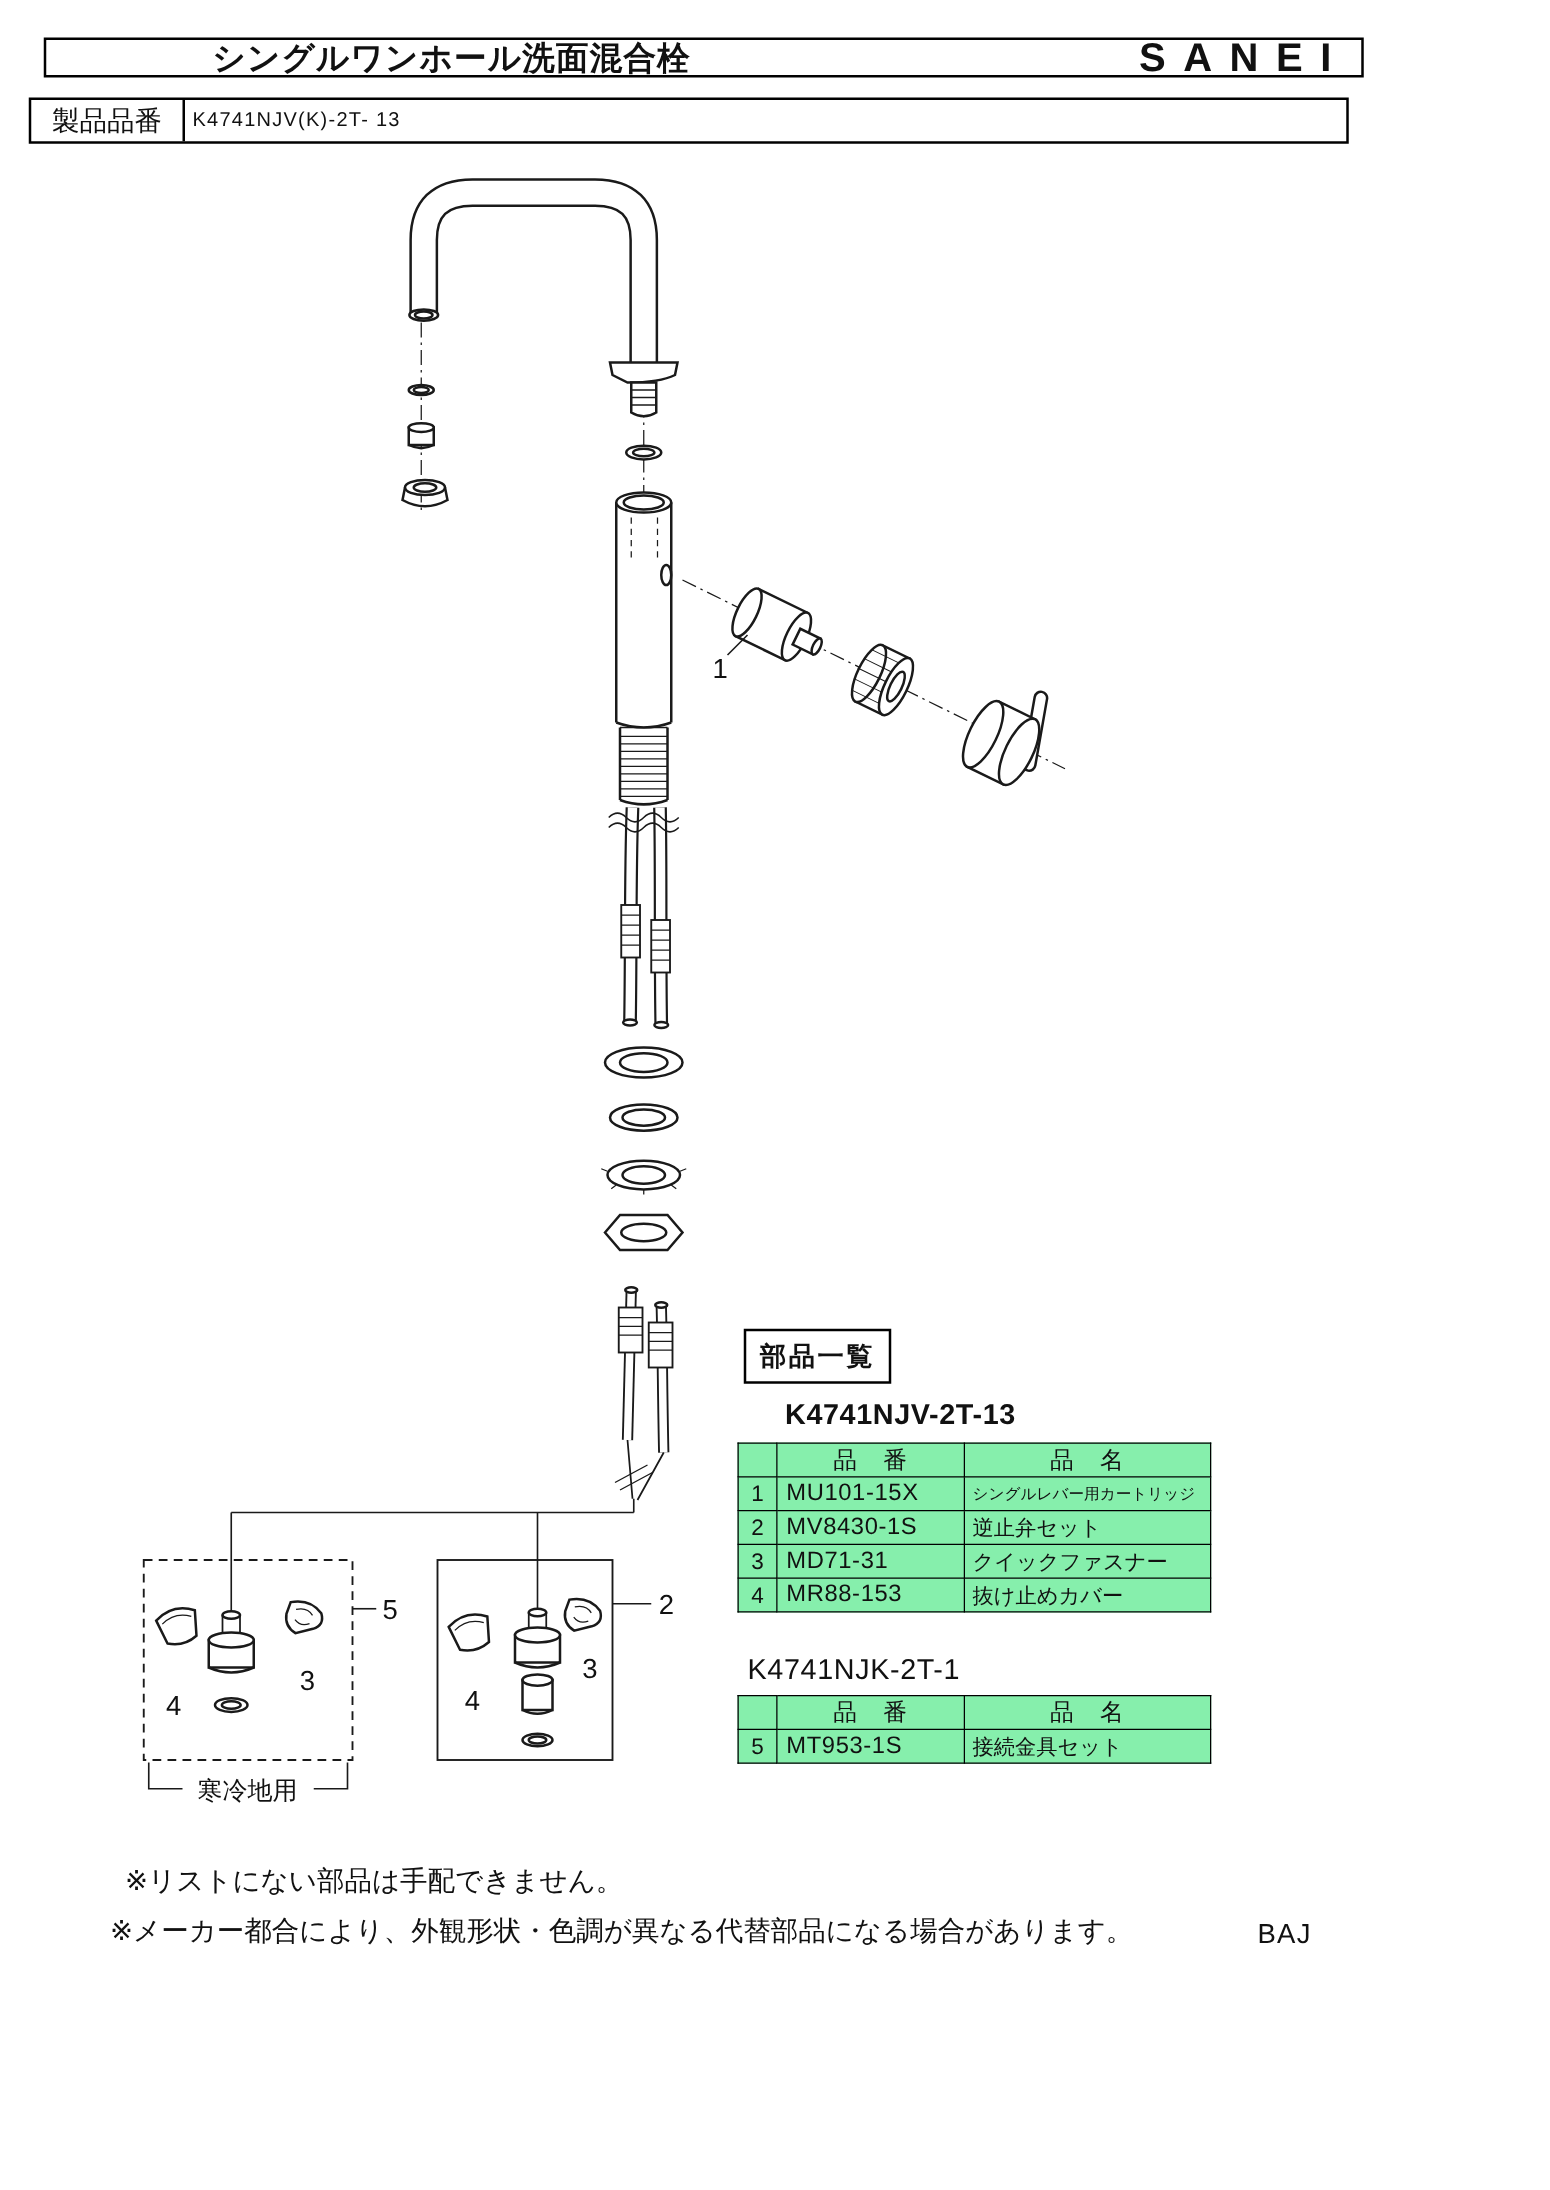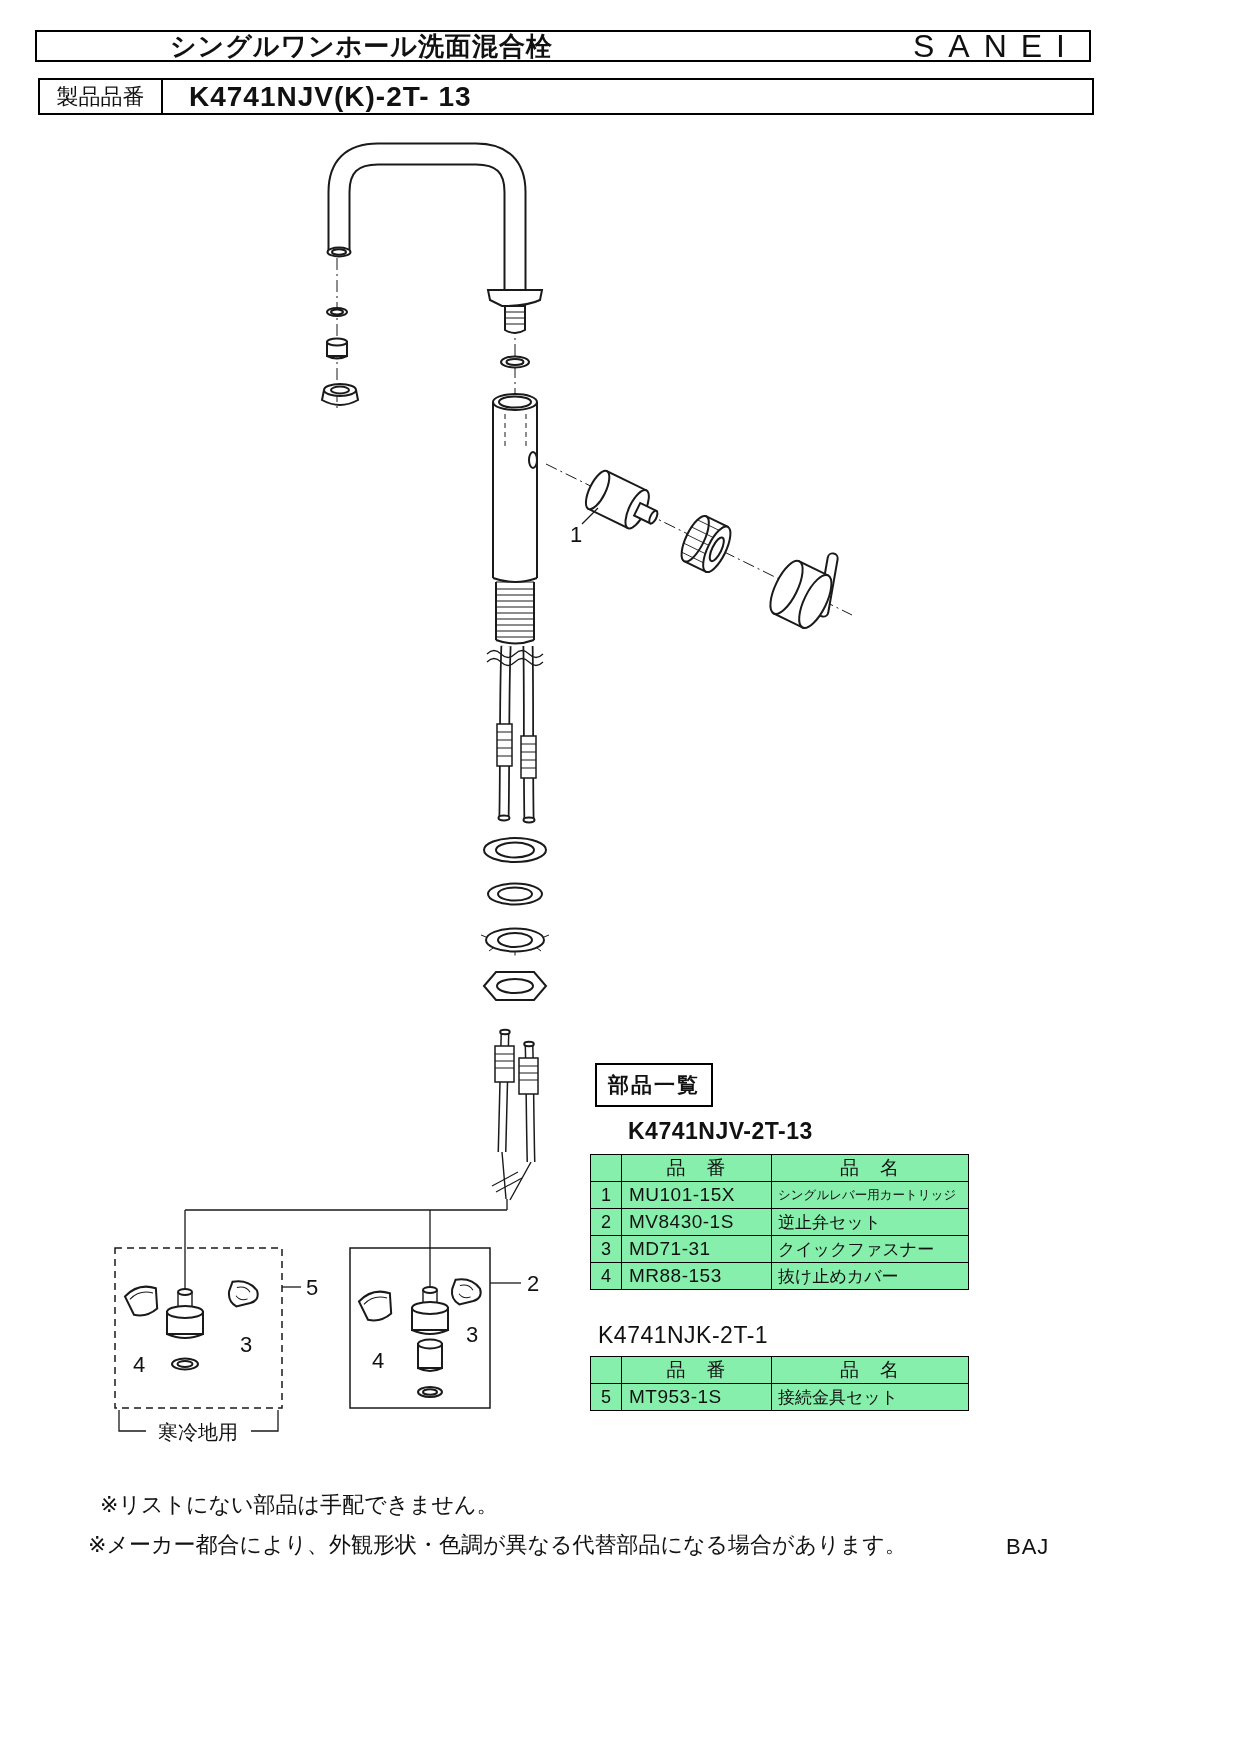--- a/index.html
+++ b/index.html
@@ -10,28 +10,28 @@
   }
   .abs { position:absolute; }
 
   
   .title-bar {
     left:35px; top:30px; width:1056px; height:32px; border:2px solid #000;
     display:flex; align-items:center; justify-content:space-between;
     padding:0 24px 0 133px; background:#fff;
   }
   .doc-title { font-size:26px; font-weight:bold; letter-spacing:1px; white-space:nowrap; }
-  .brand { font-size:32px; font-weight:normal; letter-spacing:14px; margin-right:-14px; white-space:nowrap; }
+  .brand { font-size:32px; font-weight:bold; letter-spacing:14px; margin-right:-14px; white-space:nowrap; }
 
   .product-bar {
-    left:38px; top:78px; width:1056px; height:37px; border:2px solid #000;
+    left:23px; top:78px; width:1056px; height:37px; border:2px solid #000;
     display:flex; align-items:stretch; background:#fff;
   }
   .product-label { width:123px; border-right:2px solid #000; display:flex; align-items:center; justify-content:center; font-size:22px; }
-  .product-number { display:flex; align-items:center; padding-left:26px; font-size:28px; letter-spacing:1px;font-weight:bold; }
+  .product-number { display:flex; align-items:center; padding-left:6px; font-size:16px; letter-spacing:1px; }
 
   
   .diagram { left:0; top:0; width:1240px; height:1752px; }
 
   
   .parts-heading-box {
     left:595px; top:1063px; width:118px; height:44px; border:2px solid #000;
     display:flex; align-items:center; justify-content:center;
     font-size:21px; font-weight:bold; letter-spacing:2px; background:#fff;
   }

